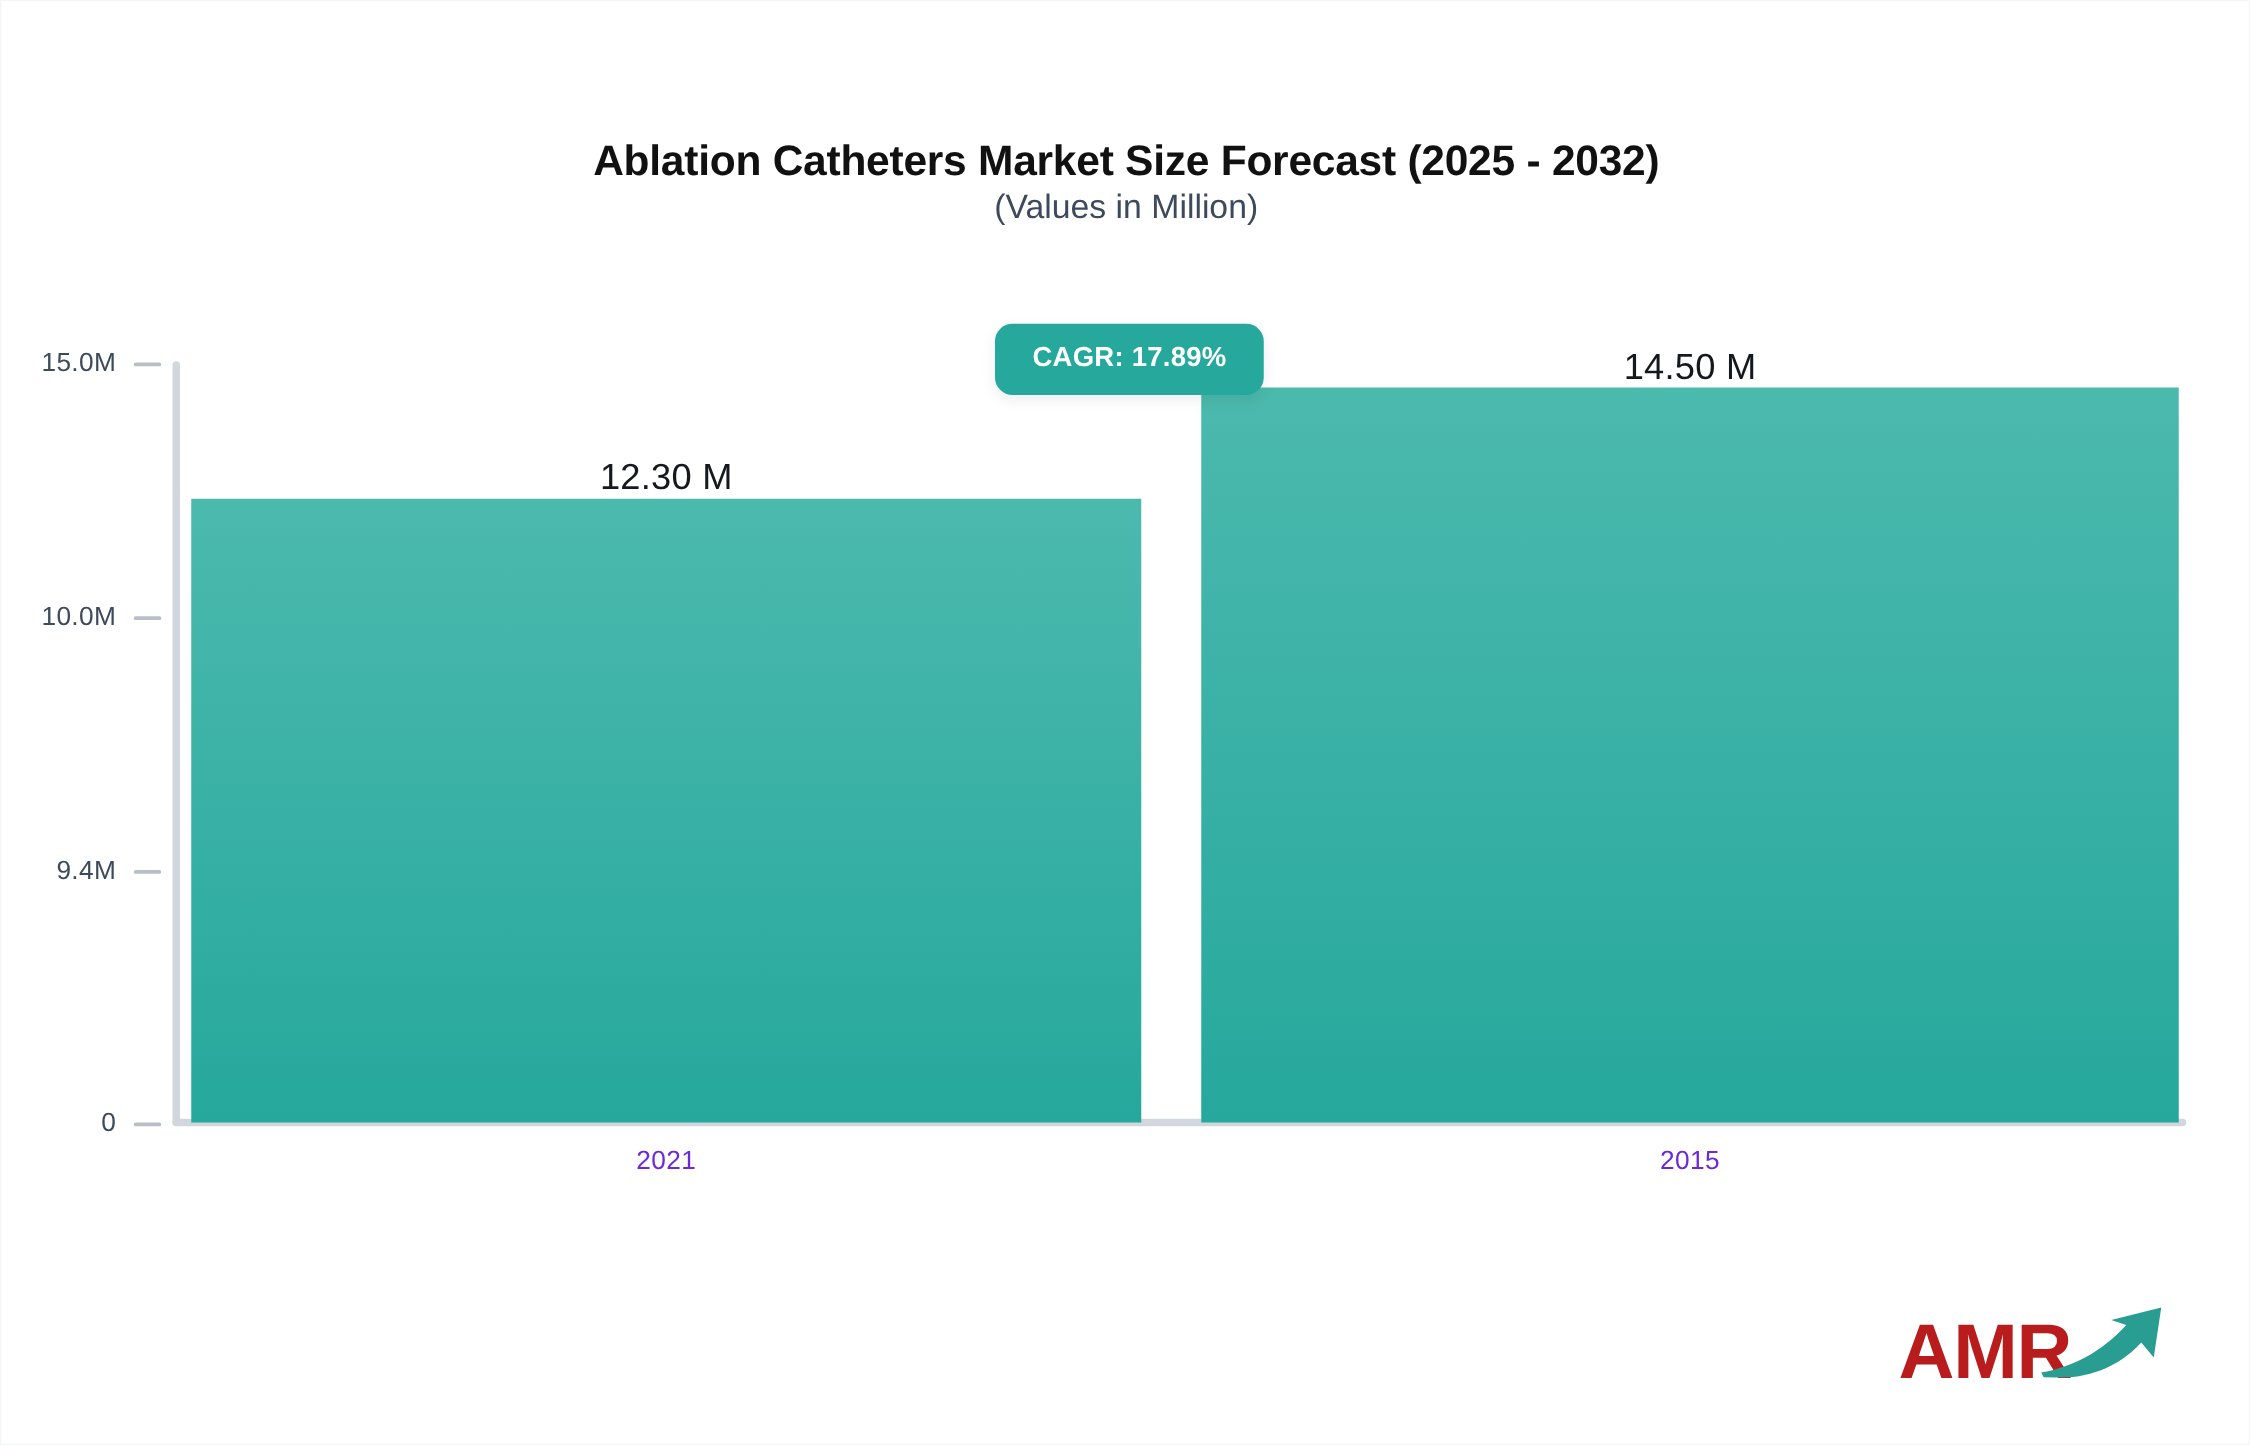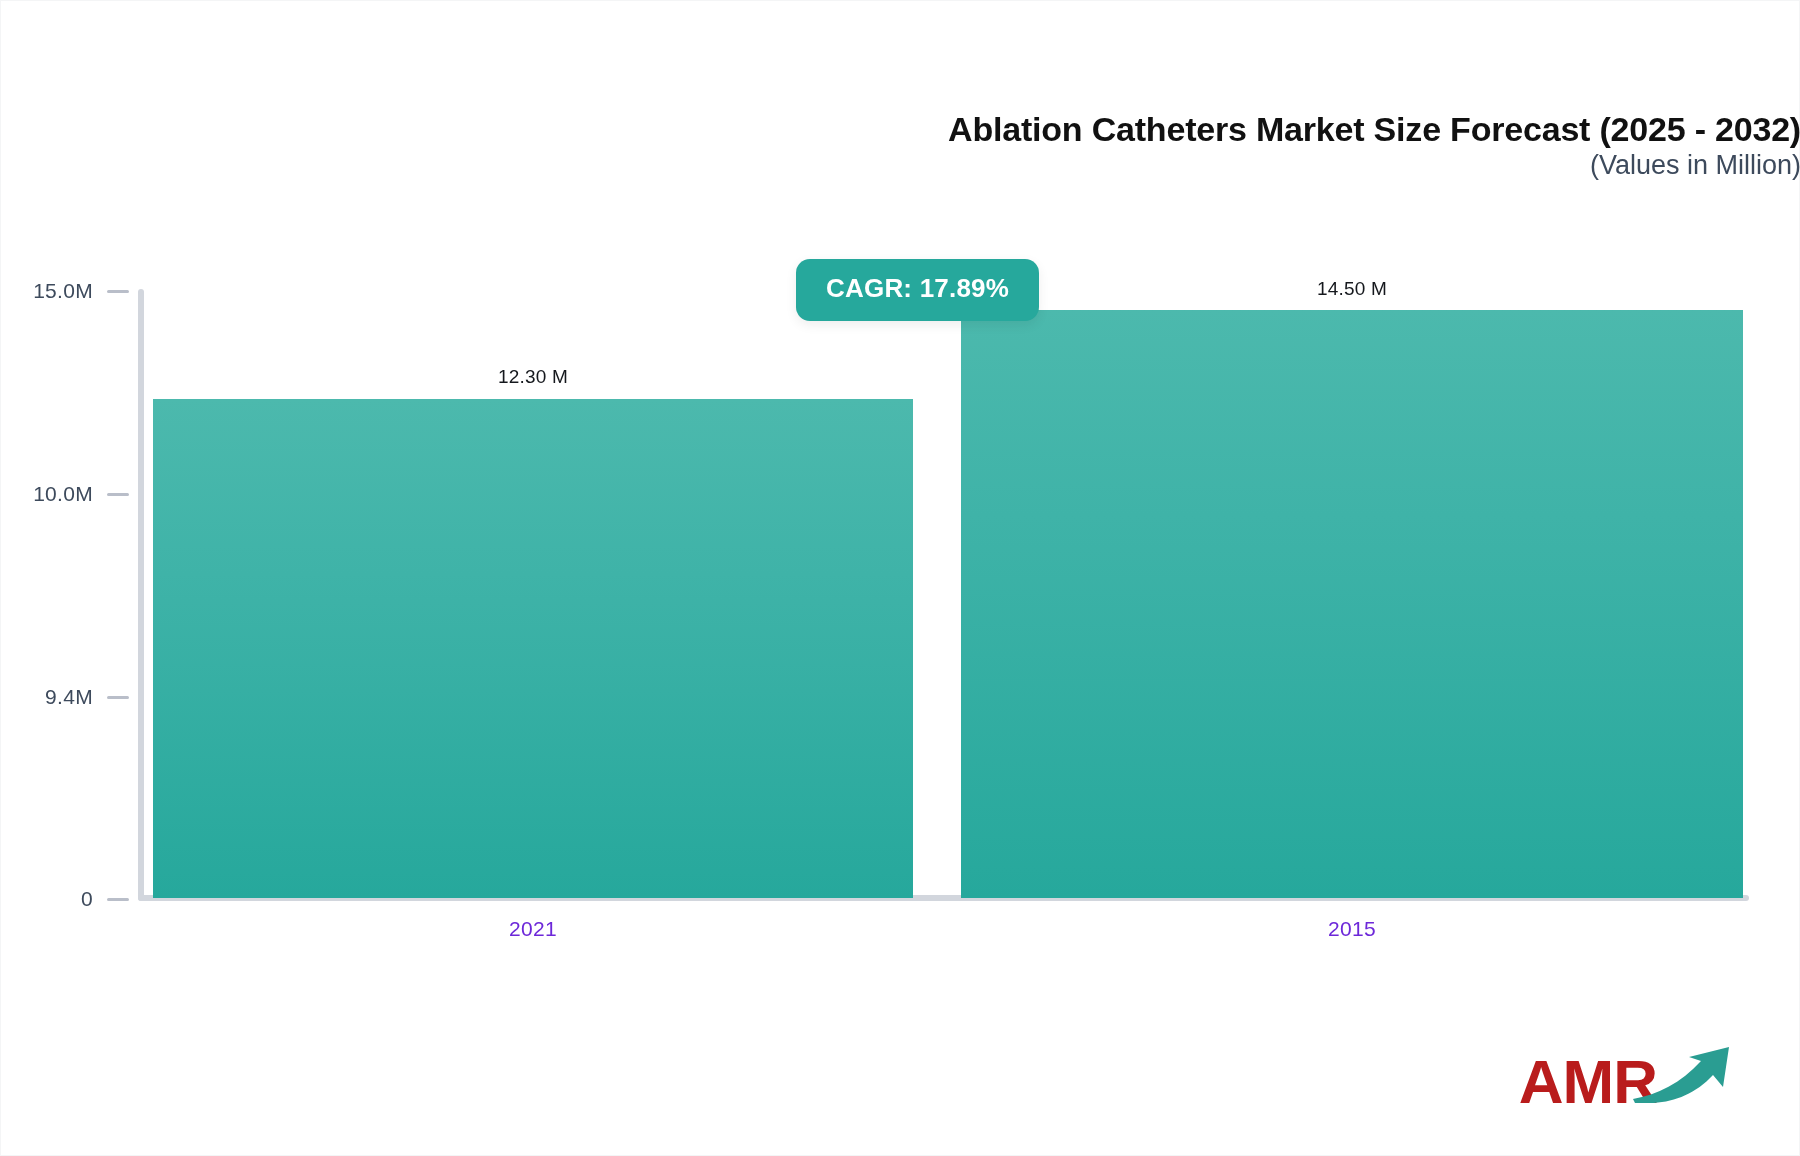--- a/index.html
+++ b/index.html
@@ -23,21 +23,21 @@
     box-sizing: border-box;
     border: 1px solid #f4f5f6;
   }
 
   
   #title-block {
     position: absolute;
     top: 110px;
     left: 0;
     width: 1800px;
-    text-align: right;
+    text-align: center;
   }
   #chart-title {
     font-size: 34px;
     font-weight: bold;
     color: #111111;
     letter-spacing: -0.2px;
     line-height: 1.1;
   }
   #chart-subtitle {
     margin-top: 3px;
@@ -97,21 +97,21 @@
 
   
   .bar {
     position: absolute;
     background: linear-gradient(180deg, #4cb9ad 0%, #3fb3a8 35%, #26a89c 100%);
   }
 
   .bar-value {
     position: absolute;
     text-align: center;
-    font-size: 19px;
+    font-size: 29px;
     color: #15181d;
     white-space: nowrap;
     letter-spacing: 0.2px;
   }
 
   .cat-label {
     position: absolute;
     text-align: center;
     font-size: 21px;
     color: #6d28d9;
@@ -122,21 +122,21 @@
   
   #cagr-badge {
     position: absolute;
     left: 795px;
     top: 258px;
     padding: 14px 30px 17px 30px;
     background: #26a89c;
     border-radius: 14px;
     box-shadow: 0 4px 12px rgba(0,0,0,0.07);
     color: #ffffff;
-    font-size: 26px;
+    font-size: 22px;
     font-weight: bold;
     letter-spacing: 0.2px;
     white-space: nowrap;
     z-index: 20;
   }
 
   
   #logo {
     position: absolute;
     right: 60px;

